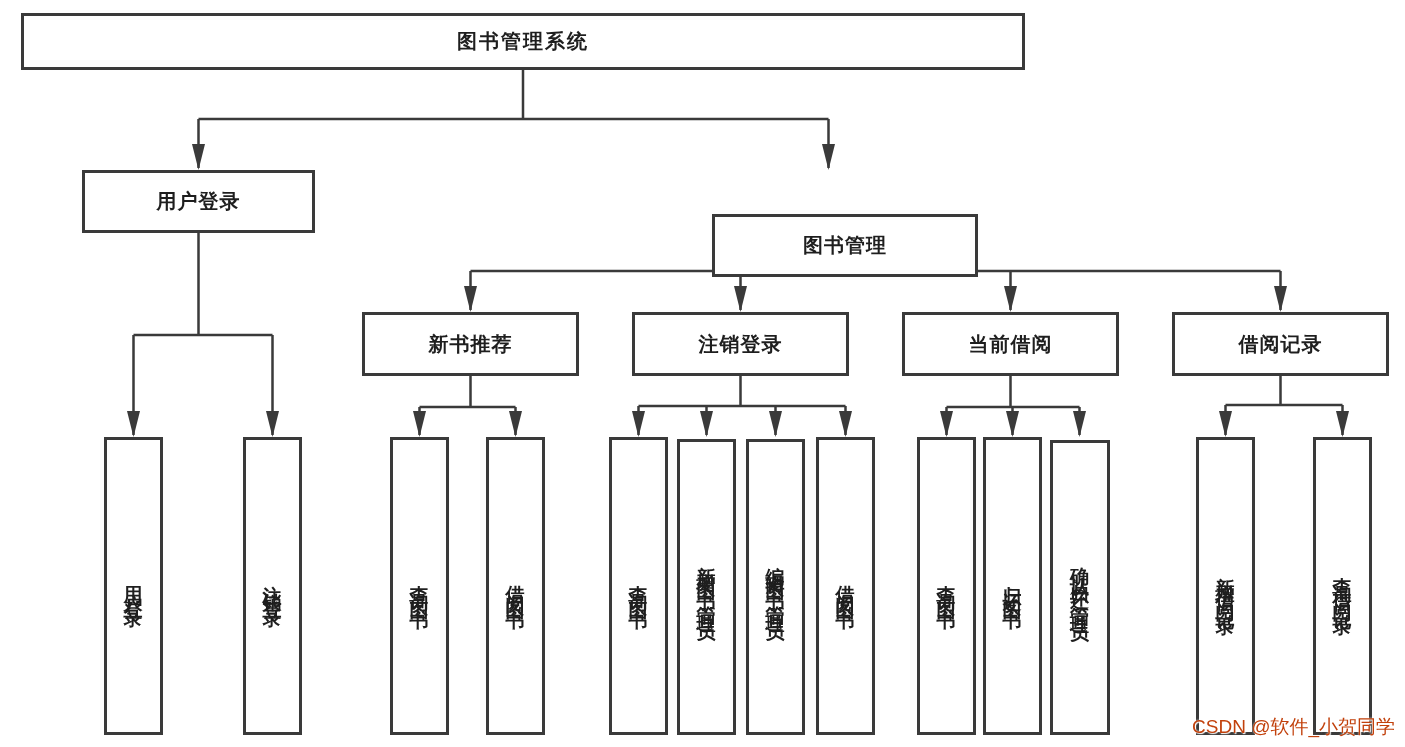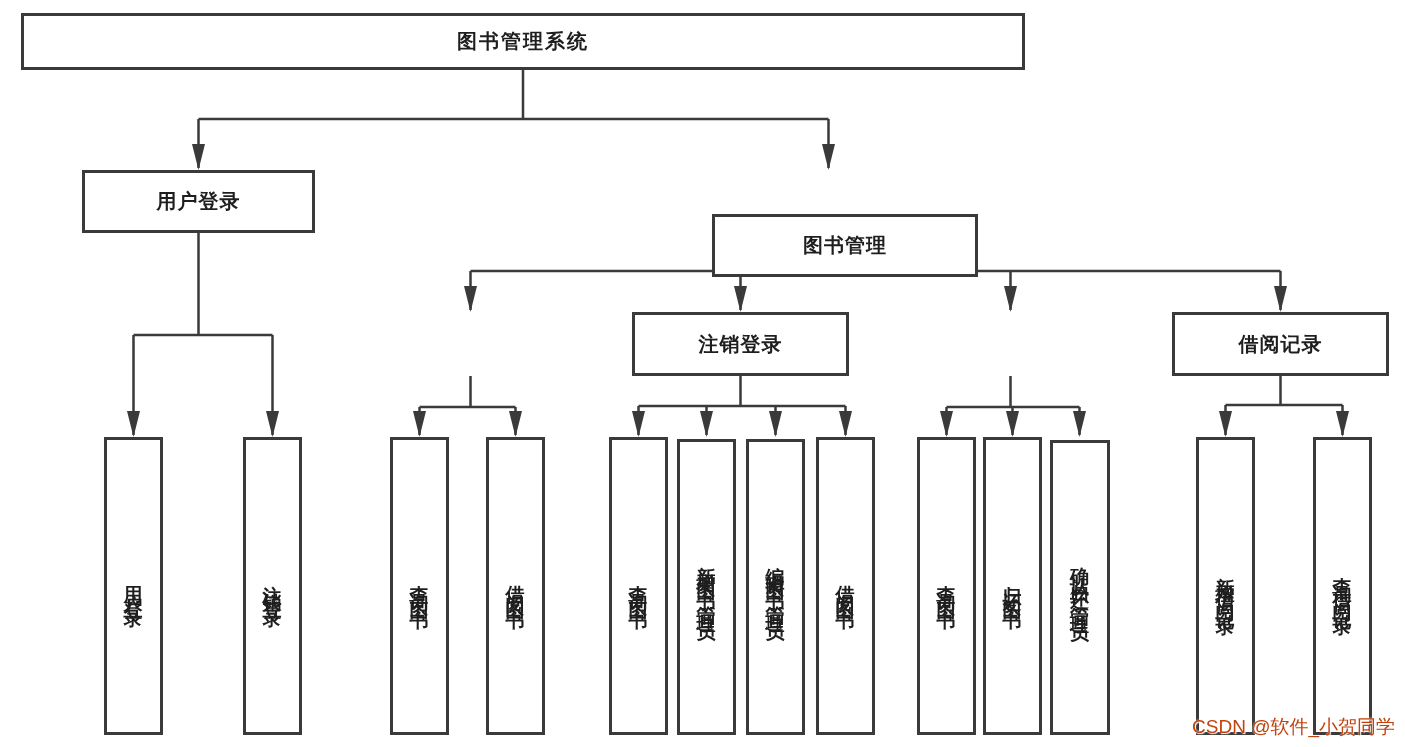--- a/index.html
+++ b/index.html
@@ -100,22 +100,28 @@
     <span>图书管理系统</span>
   </div>
 
   <div class="box hbox" style="left:82px; top:170px; width:233px; height:63px;">
     <span>用户登录</span>
   </div>
   <div class="box hbox" style="left:712px; top:170px; width:266px; height:63px;margin-top:44px;">
     <span>图书管理</span>
   </div>
 
+  <div class="box hbox" style="left:362px; top:312px; width:217px; height:64px;">
+    <span>新书推荐</span>
+  </div>
   <div class="box hbox" style="left:632px; top:312px; width:217px; height:64px;">
     <span>注销登录</span>
+  </div>
+  <div class="box hbox" style="left:902px; top:312px; width:217px; height:64px;">
+    <span>当前借阅</span>
   </div>
   <div class="box hbox" style="left:1172px; top:312px; width:217px; height:64px;">
     <span>借阅记录</span>
   </div>
 
   <div class="box leaf" style="left:104px; top:437px; width:59px; height:298px;">
     <span class="vtext">用户登录</span>
   </div>
   <div class="box leaf" style="left:243px; top:437px; width:59px; height:298px;">
     <span class="vtext">注销登录</span>

